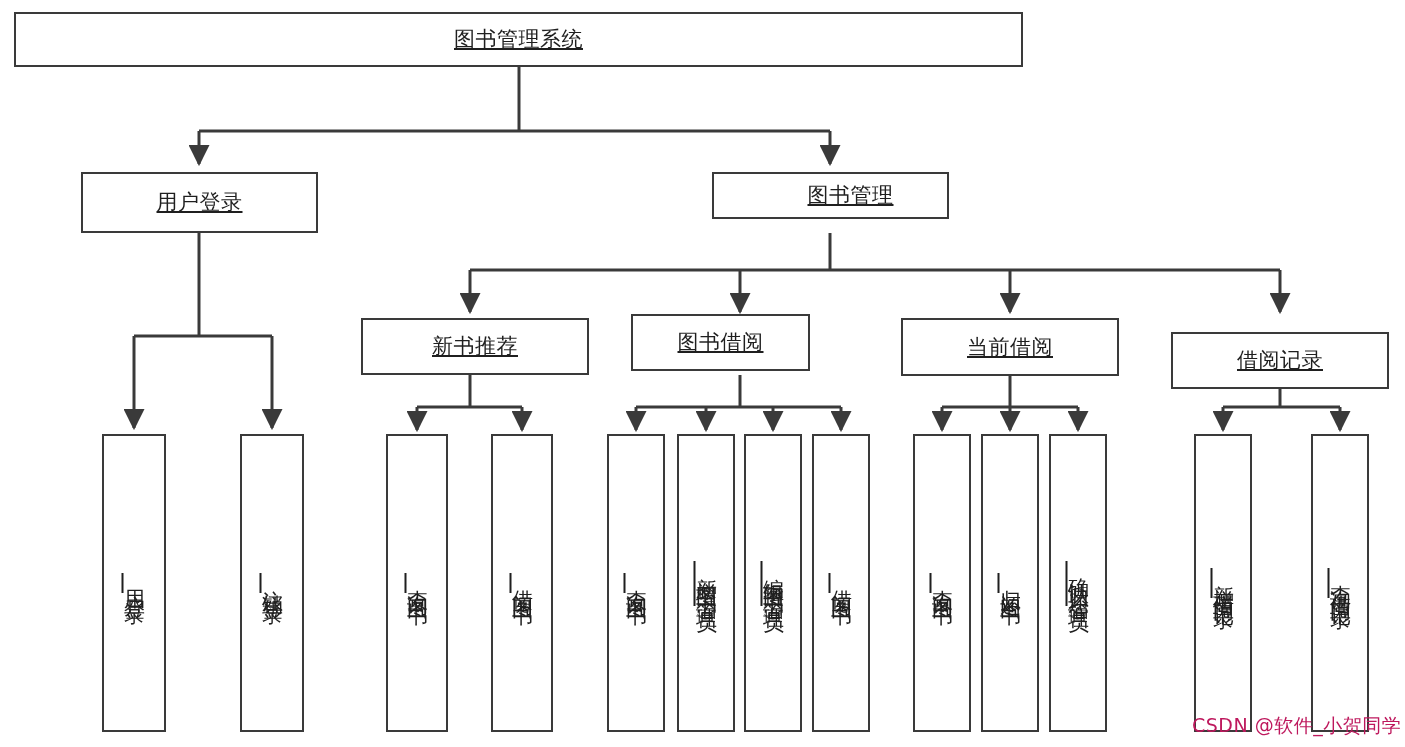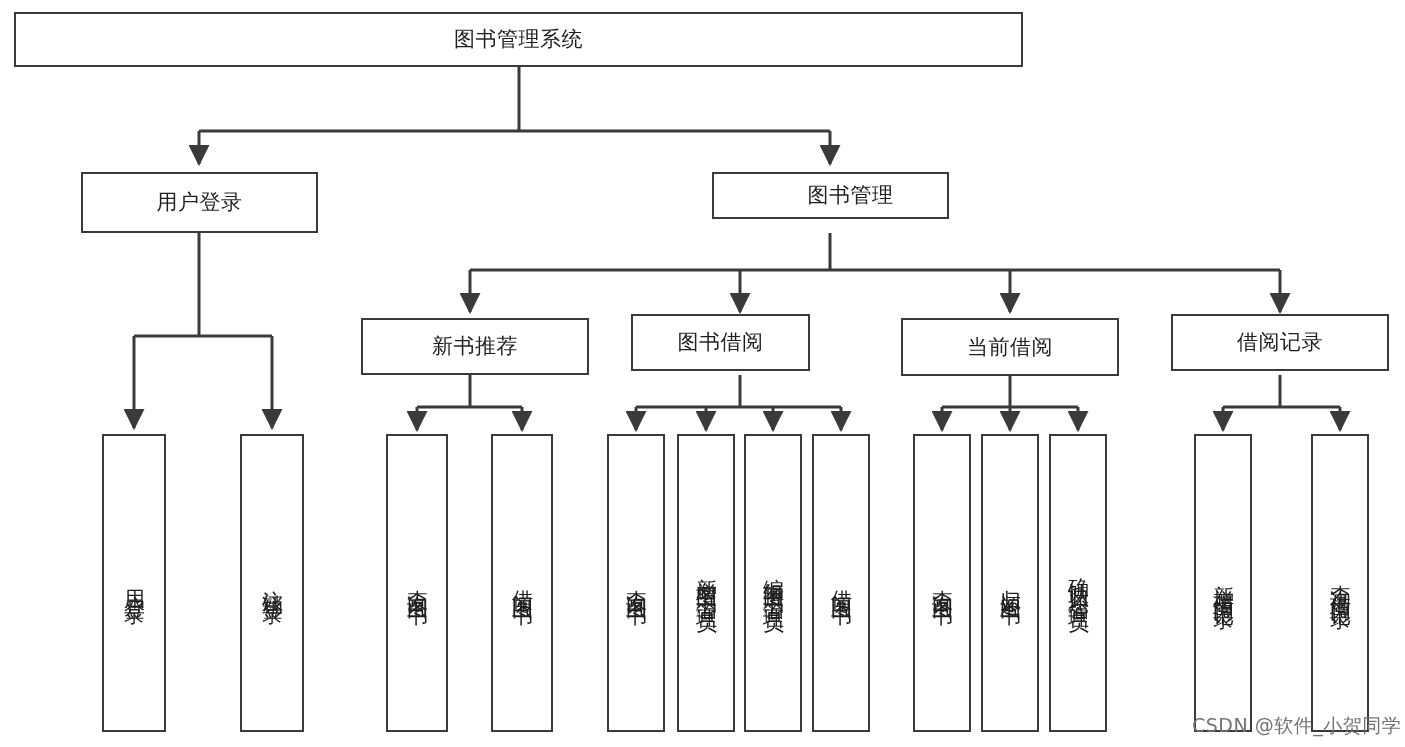--- a/index.html
+++ b/index.html
@@ -34,35 +34,36 @@
     justify-content: center;
     z-index: 2;
   }
   .node .label {
     color: #1f1f1f;
     font-size: 21px;
     line-height: 1.18;
     letter-spacing: 0.5px;
     white-space: nowrap;
     text-align: center;
+    text-decoration: underline;
   }
   .node.vertical .label {
     writing-mode: vertical-rl;
     text-orientation: upright;
     letter-spacing: 5px;
     line-height: 1;
     font-size: 21px;
   }
   .node.vertical {
     align-items: center;
     justify-content: center;
   }
   .watermark {
     position: absolute;
-    color: #737373;
+    color: #be185d;
     font-size: 19px;
     white-space: nowrap;
     z-index: 5;
     letter-spacing: 0.5px;
   }
 </style>
 </head>
 <body>
 
 <div id="diagram-root">
@@ -134,21 +135,21 @@
   </div>
 
   <div class="node" style="left:631px; top:302px; width:179px; height:57px;margin-top:12px;">
     <span class="label">图书借阅</span>
   </div>
 
   <div class="node" style="left:901px; top:318px; width:218px; height:58px;">
     <span class="label">当前借阅</span>
   </div>
 
-  <div class="node" style="left:1171px; top:314px; width:218px; height:57px;">
+  <div class="node" style="left:1171px; top:332px; width:218px; height:57px;">
     <span class="label">借阅记录</span>
   </div>
 
   <div class="node vertical" style="left:102px; top:434px; width:64px; height:298px;">
     <span class="label">用户登录</span>
   </div>
 
   <div class="node vertical" style="left:240px; top:434px; width:64px; height:298px;">
     <span class="label">注销登录</span>
   </div>

